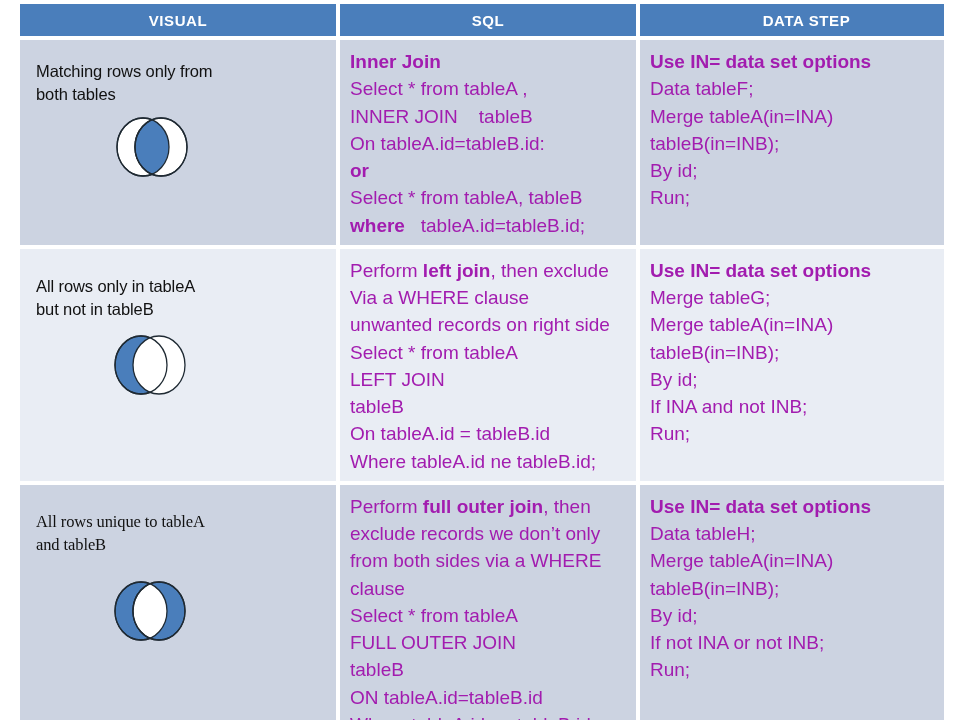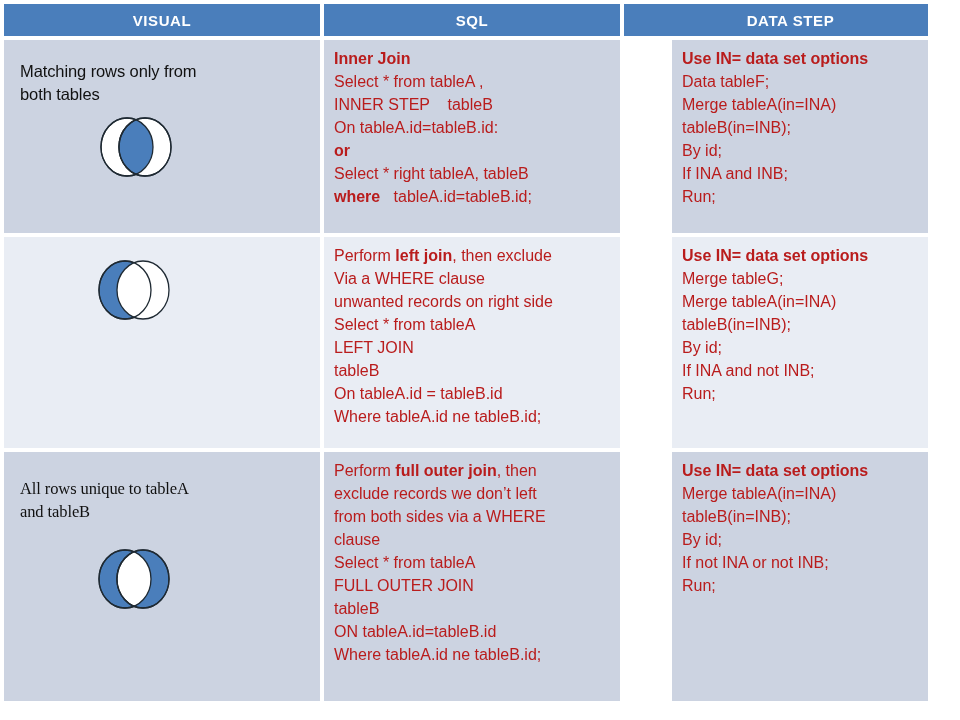--- a/index.html
+++ b/index.html
@@ -17,21 +17,21 @@
 
   .page {
     position: relative;
     width: 960px;
     height: 720px;
     background: #ffffff;
   }
 
   .join-table {
     position: absolute;
-    left: 4px;
+    left: 20px;
     top: 4px;
     width: 924px;
     height: 697px;
     display: flex;
     flex-direction: column;
   }
 
   
   .thead {
     display: flex;
@@ -72,21 +72,21 @@
   .trow.r2 { flex: 0 0 211px; }
   .trow.r3 { flex: 1 1 auto; }
 
   .td {
     box-sizing: border-box;
     padding: 8px 10px 6px 10px;
     color: #0a0a0a;
   }
   .td.col-visual   { flex: 0 0 316px; padding-left: 12px; }
   .td.col-sql      { flex: 0 0 296px; }
-  .td.col-datastep { flex: 1 1 auto; margin-left: 48px; }
+  .td.col-datastep { flex: 1 1 auto; }
 
   .shade-dark  { background: #ccd3e1; }
   .shade-light { background: #e9edf4; }
 
   
   .visual-cell {
     display: flex;
     flex-direction: column;
     justify-content: flex-start;
   }
@@ -104,23 +104,23 @@
 
   .venn-wrap {
     margin-top: 10px;
     margin-left: 80px;
   }
   .trow.r2 .venn-wrap { margin-top: 14px; margin-left: 78px; }
   .trow.r3 .venn-wrap { margin-top: 24px; margin-left: 78px; }
 
   
   .code-block {
-    font-size: 16px;
+    font-size: 19px;
     line-height: 1.435;
-    color: #b91c1c;
+    color: #a21caf;
   }
   .code-line {
     white-space: pre-wrap;
     min-height: 1.435em;
   }
   .code-line.bold   { font-weight: bold; }
   .code-line.center { text-align: left; }
   .code-line b { font-weight: bold; }
 </style>
 </head>
@@ -157,44 +157,45 @@
               <ellipse cx="31" cy="31" rx="26" ry="29" fill="none" stroke="#1f2a33" stroke-width="1.3"></ellipse>
               <ellipse cx="49" cy="31" rx="26" ry="29" fill="none" stroke="#1f2a33" stroke-width="1.3"></ellipse>
             </svg>
           </div>
         </div>
 
         <div class="td col-sql shade-dark">
           <div class="code-block">
             <div class="code-line bold">Inner Join</div>
             <div class="code-line">Select * from tableA ,</div>
-            <div class="code-line">INNER STEP    tableB</div>
+            <div class="code-line">INNER JOIN    tableB</div>
             <div class="code-line">On tableA.id=tableB.id:</div>
             <div class="code-line bold center">or</div>
-            <div class="code-line">Select * right tableA, tableB</div>
+            <div class="code-line">Select * from tableA, tableB</div>
             <div class="code-line"><b>where</b>   tableA.id=tableB.id;</div>
           </div>
         </div>
 
         <div class="td col-datastep shade-dark">
           <div class="code-block">
             <div class="code-line bold">Use IN= data set options</div>
             <div class="code-line">Data tableF;</div>
             <div class="code-line">Merge tableA(in=INA)</div>
             <div class="code-line">tableB(in=INB);</div>
             <div class="code-line">By id;</div>
-            <div class="code-line">If INA and INB;</div>
             <div class="code-line">Run;</div>
           </div>
         </div>
       </div>
 
       <div class="trow r2">
 
         <div class="td col-visual shade-light visual-cell">
+          <div class="visual-caption">All rows only in tableA
+but not in tableB</div>
           <div class="venn-wrap">
             <svg width="80" height="62" viewBox="0 0 80 62">
               <ellipse cx="31" cy="31" rx="26" ry="29" fill="#4a7ebb" stroke="#1f2a33" stroke-width="1.3"></ellipse>
               <ellipse cx="49" cy="31" rx="26" ry="29" fill="#ffffff" stroke="#1f2a33" stroke-width="1.3"></ellipse>
               <ellipse cx="31" cy="31" rx="26" ry="29" fill="none" stroke="#1f2a33" stroke-width="1.3"></ellipse>
             </svg>
           </div>
         </div>
 
         <div class="td col-sql shade-light">
@@ -242,34 +243,35 @@
               </g>
               <ellipse cx="31" cy="31" rx="26" ry="29" fill="none" stroke="#1f2a33" stroke-width="1.3"></ellipse>
               <ellipse cx="49" cy="31" rx="26" ry="29" fill="none" stroke="#1f2a33" stroke-width="1.3"></ellipse>
             </svg>
           </div>
         </div>
 
         <div class="td col-sql shade-dark">
           <div class="code-block">
             <div class="code-line">Perform <b>full outer join</b>, then</div>
-            <div class="code-line">exclude records we don’t left</div>
+            <div class="code-line">exclude records we don’t only</div>
             <div class="code-line">from both sides via a WHERE</div>
             <div class="code-line">clause</div>
             <div class="code-line">Select * from tableA</div>
             <div class="code-line">FULL OUTER JOIN</div>
             <div class="code-line">tableB</div>
             <div class="code-line">ON tableA.id=tableB.id</div>
             <div class="code-line">Where tableA.id ne tableB.id;</div>
           </div>
         </div>
 
         <div class="td col-datastep shade-dark">
           <div class="code-block">
             <div class="code-line bold">Use IN= data set options</div>
+            <div class="code-line">Data tableH;</div>
             <div class="code-line">Merge tableA(in=INA)</div>
             <div class="code-line">tableB(in=INB);</div>
             <div class="code-line">By id;</div>
             <div class="code-line">If not INA or not INB;</div>
             <div class="code-line">Run;</div>
           </div>
         </div>
       </div>
 
     </div>

